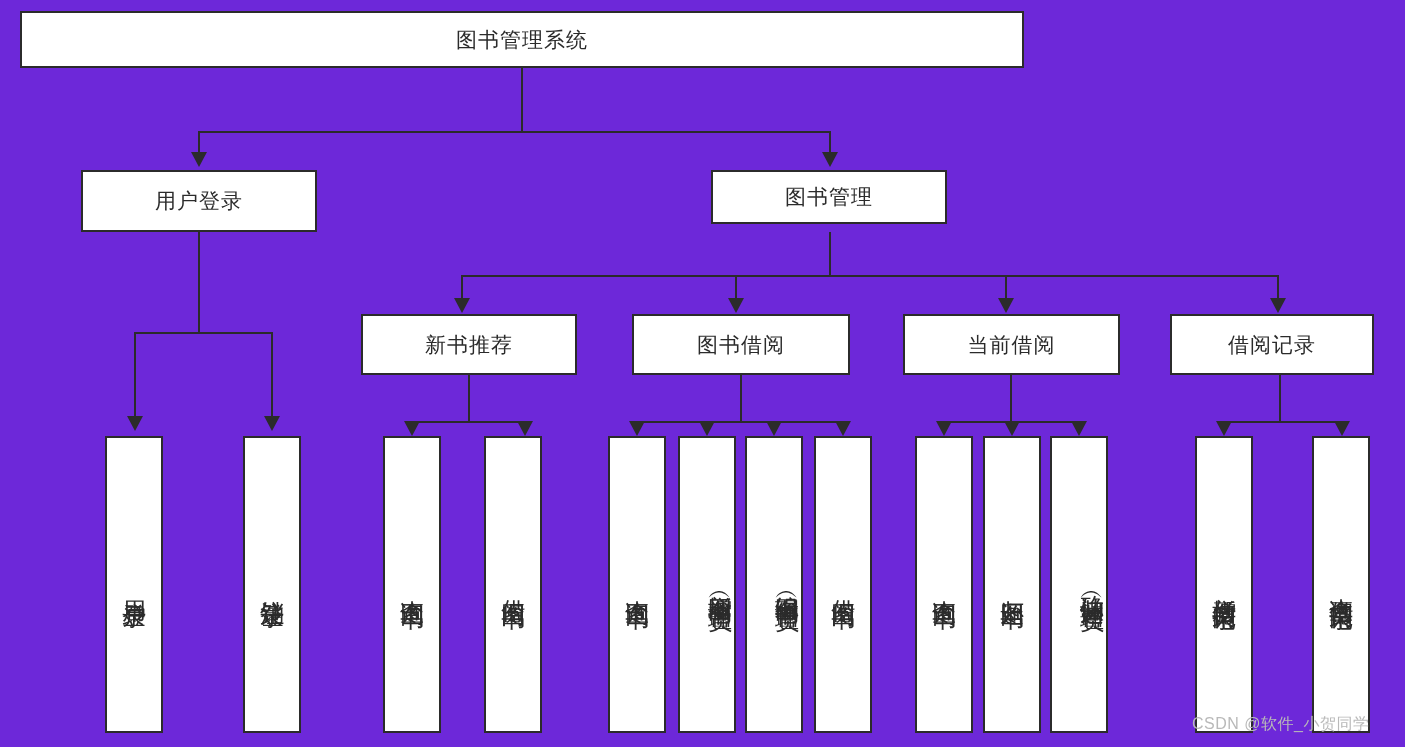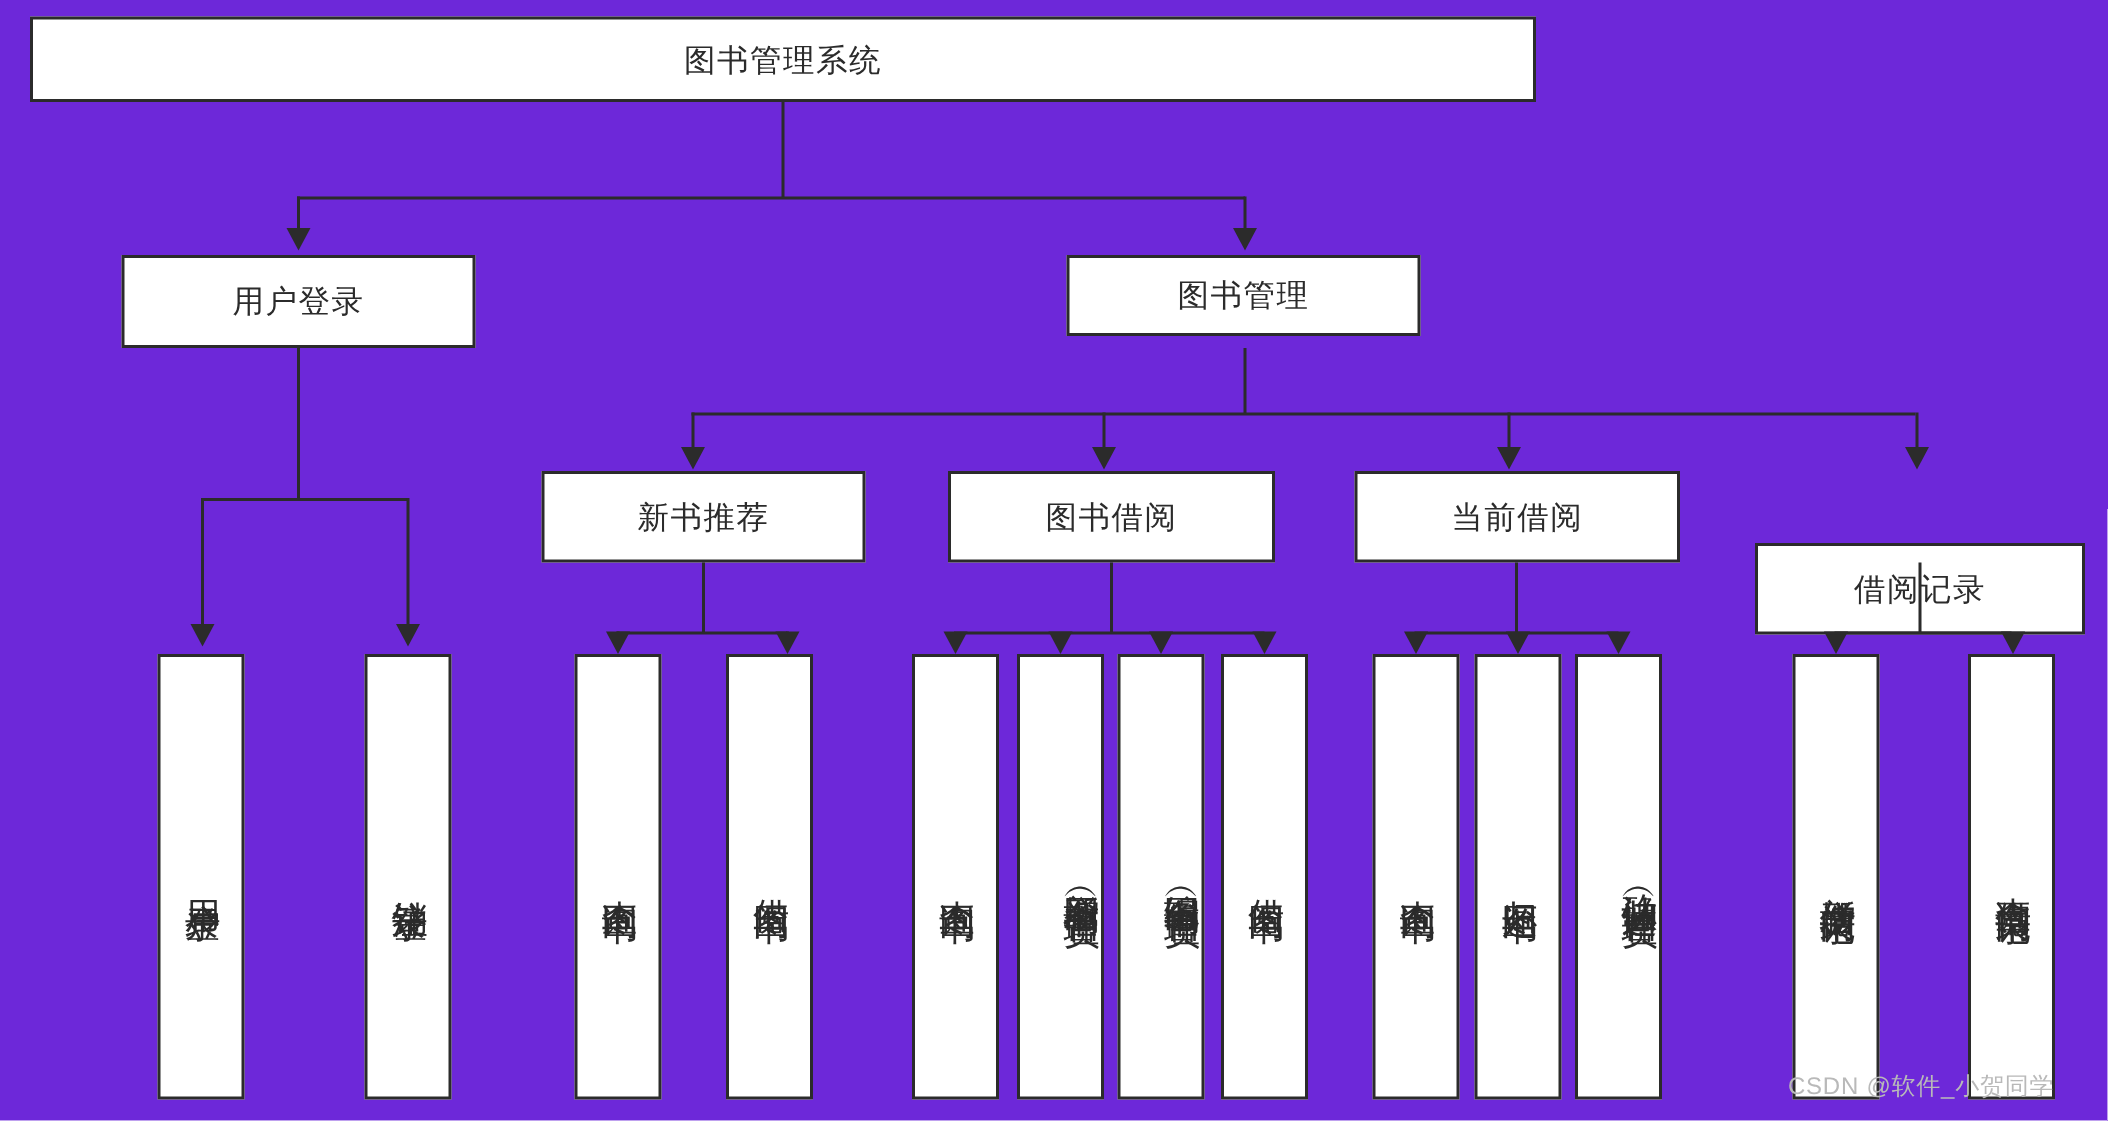--- a/index.html
+++ b/index.html
@@ -52,21 +52,21 @@
   <div class="lineV" style="left:735px;top:275px;height:24px;"></div>
   <div class="arrow" style="left:728px;top:298px;"></div>
   <div class="lineV" style="left:1005px;top:275px;height:24px;"></div>
   <div class="arrow" style="left:998px;top:298px;"></div>
   <div class="lineV" style="left:1277px;top:275px;height:24px;"></div>
   <div class="arrow" style="left:1270px;top:298px;"></div>
 
   <div class="node h" style="left:361px;top:314px;width:216px;height:61px;">新书推荐</div>
   <div class="node h" style="left:632px;top:314px;width:218px;height:61px;">图书借阅</div>
   <div class="node h" style="left:903px;top:314px;width:217px;height:61px;">当前借阅</div>
-  <div class="node h" style="left:1170px;top:314px;width:220px;height:61px;margin-top:48px;">借阅记录</div>
+  <div class="node h" style="left:1170px;top:314px;width:204px;height:61px;">借阅记录</div>
 
   <div class="lineV" style="left:468px;top:375px;height:47px;"></div>
   <div class="lineH" style="left:411px;top:421px;width:114px;"></div>
   <div class="lineV" style="left:411px;top:421px;height:1px;"></div>
   <div class="arrow" style="left:404px;top:421px;"></div>
   <div class="lineV" style="left:524px;top:421px;height:1px;"></div>
   <div class="arrow" style="left:517px;top:421px;"></div>
 
   <div class="lineV" style="left:740px;top:375px;height:47px;"></div>
   <div class="lineH" style="left:636px;top:421px;width:207px;"></div>

